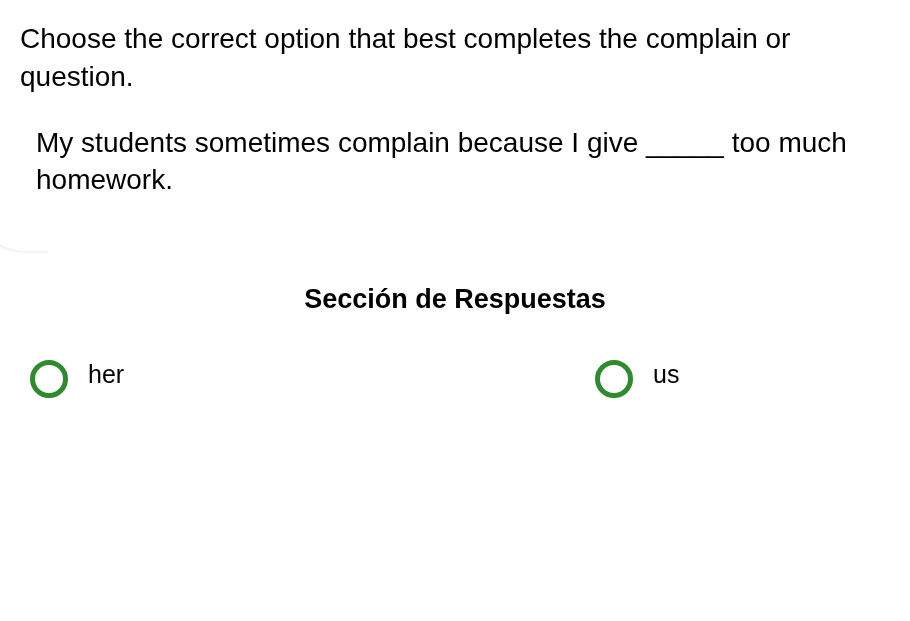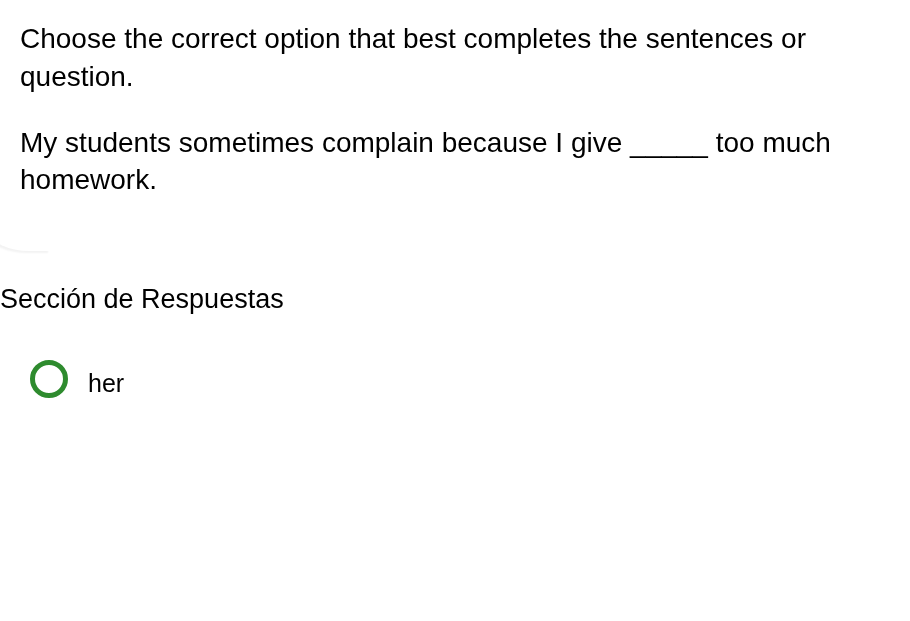--- a/index.html
+++ b/index.html
@@ -18,52 +18,54 @@
       padding: 20px 20px 30px 20px;
       font-size: 28px;
       color: #000000;
       line-height: 1.35;
     }
     .question-section p {
       margin-bottom: 28px;
     }
     .question-section p:last-child {
       margin-bottom: 0;
+      margin-left: 16px;
     }
     .divider-curve {
       height: 20px;
       position: relative;
     }
     .divider-curve::after {
       content: '';
       position: absolute;
       left: -10px;
       top: -8px;
       width: 60px;
       height: 30px;
       border-bottom-left-radius: 40px 20px;
       box-shadow: -2px 2px 2px rgba(0,0,0,0.05);
     }
     .answers-title {
+      text-align: center;
       font-size: 27px;
-      font-weight: normal;
+      font-weight: bold;
       color: #000000;
       margin-top: 35px;
       margin-bottom: 45px;
     }
     .options-grid {
       display: grid;
       grid-template-columns: 1fr 1fr;
       row-gap: 75px;
       column-gap: 20px;
       padding: 0 30px;
     }
     .option {
       display: flex;
-      align-items: flex-end;
+      align-items: flex-start;
       gap: 20px;
       cursor: pointer;
     }
     .radio-circle {
       width: 38px;
       height: 38px;
       border: 5px solid #2e8b2e;
       border-radius: 50%;
       background: #ffffff;
       flex-shrink: 0;
@@ -73,26 +75,30 @@
     }
     .option-label {
       font-size: 25px;
       color: #000000;
     }
   </style>
 </head>
 <body>
 
 <div class="question-section">
-  <p>Choose the correct option that best completes the sentences or question.</p>
+  <p>Choose the correct option that best completes the complain or question.</p>
   <p>My students sometimes complain because I give _____ too much homework.</p>
 </div>
 
 <div class="divider-curve"></div>
 
 <div class="answers-title">Sección de Respuestas</div>
 
 <div class="options-grid">
   <div class="option">
     <div class="radio-circle"></div>
     <span class="option-label">her</span>
   </div>
+  <div class="option option-col-2">
+    <div class="radio-circle"></div>
+    <span class="option-label">us</span>
+  </div>
 </div>
 
 </body></html>

